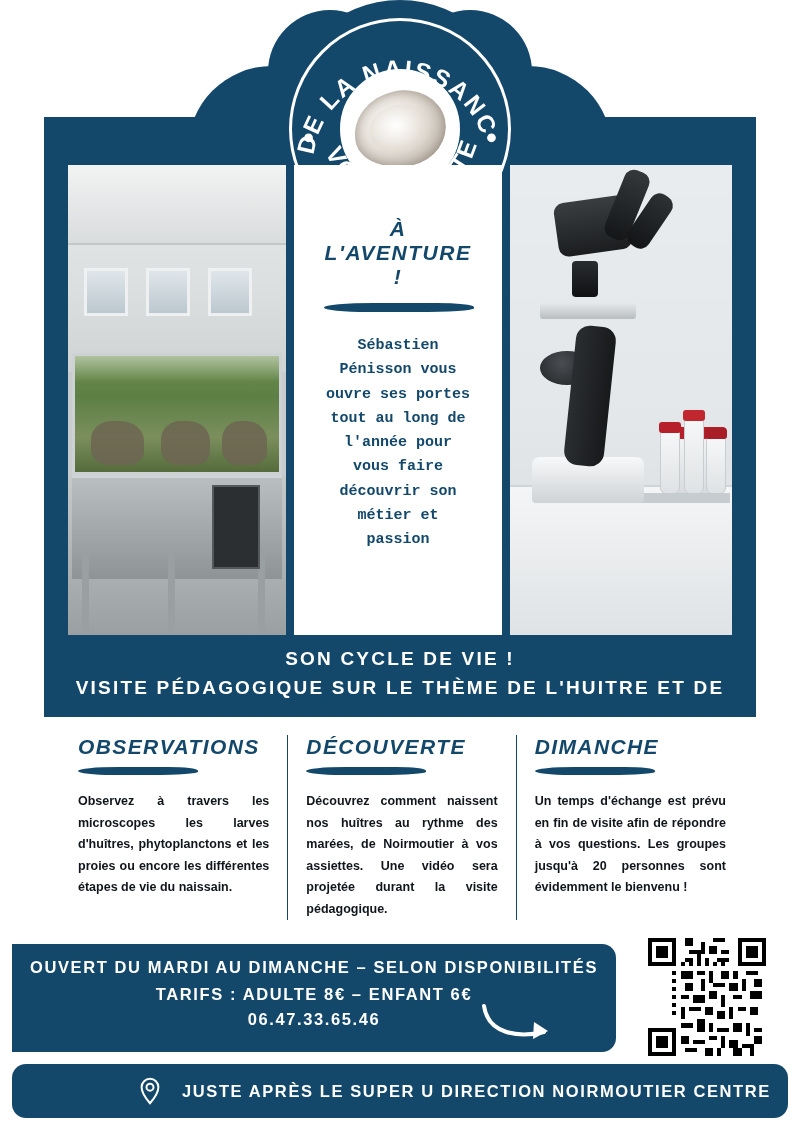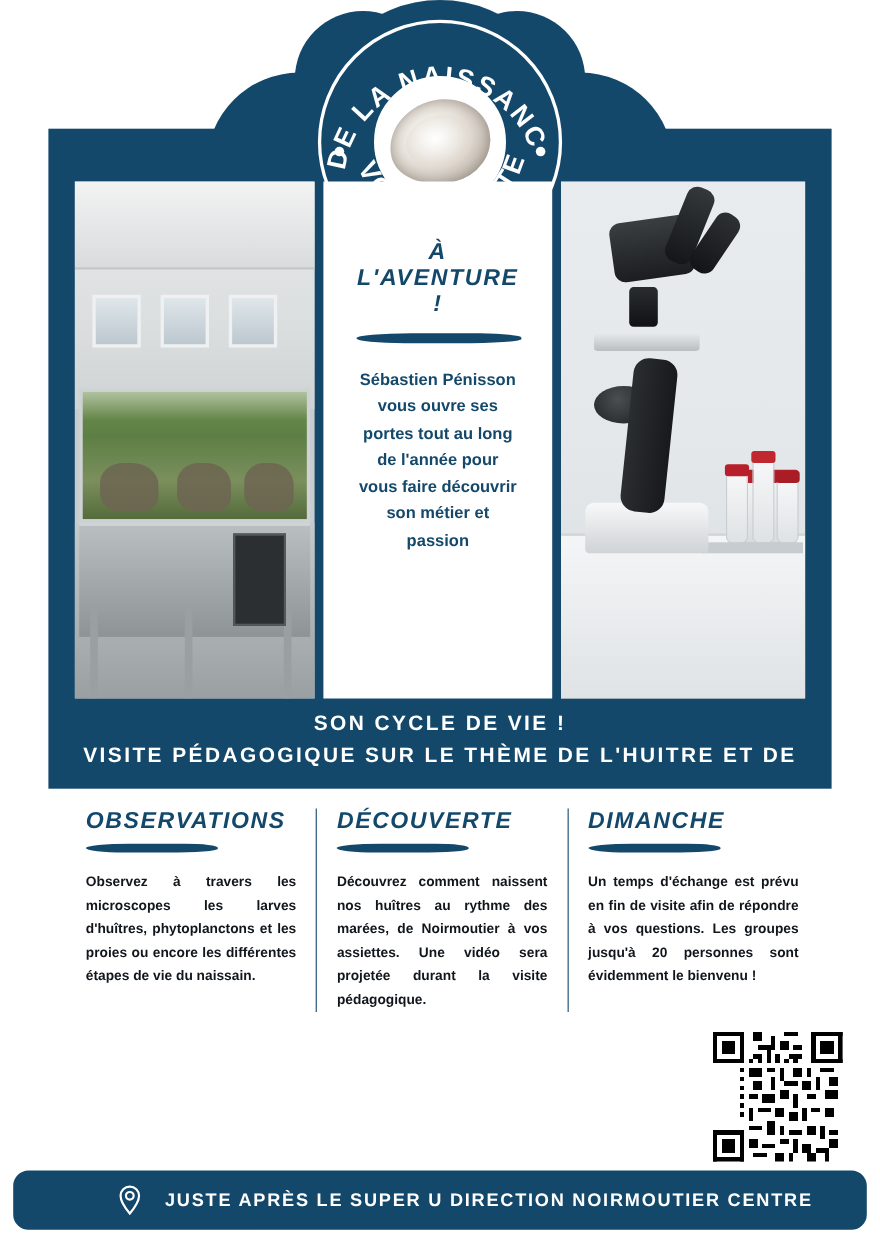--- a/index.html
+++ b/index.html
@@ -295,20 +295,21 @@
     width: 150px; height: 9px;
     margin: 14px auto 22px;
     background: #13486b;
     border-radius: 40% 30% 45% 35% / 60% 55% 50% 60%;
   }
   .card-body {
     font-size: 15px;
     font-weight: bold;
     line-height: 1.62;
     color: #13486b;
+    font-family: Liberation Mono, monospace;
   }
 
   
   .banner {
     position: absolute;
     left: 60px; top: 645px;
     width: 680px;
     text-align: center;
     color: #ffffff;
     font-size: 19px;
@@ -393,20 +394,21 @@
   .address-bar {
     position: absolute;
     left: 12px; top: 1064px;
     width: 776px; height: 54px;
     background: #13486b;
     border-radius: 14px;
     color: #ffffff;
     display: flex;
     align-items: center;
     z-index: 2;
+    padding-left: 32px;
   }
   .pin {
     margin-left: 92px;
     width: 28px; height: 28px;
     flex: 0 0 auto;
   }
   .address-text {
     margin-left: 18px;
     font-size: 16.5px;
     font-weight: bold;
@@ -527,20 +529,31 @@
       <div class="brush-sm"></div>
       <p>Découvrez comment naissent nos huîtres au rythme des marées, de Noirmoutier à vos assiettes. Une vidéo sera projetée durant la visite pédagogique.</p>
     </div>
     <div class="col">
       <h3>DIMANCHE</h3>
       <div class="brush-sm"></div>
       <p>Un temps d'échange est prévu en fin de visite afin de répondre à vos questions. Les groupes jusqu'à 20 personnes sont évidemment le bienvenu !</p>
     </div>
   </div>
 
+  <div class="info-band">
+    <div class="info-lines">
+      <div class="l1">OUVERT DU MARDI AU DIMANCHE – SELON DISPONIBILITÉS</div>
+      <div class="l2">TARIFS : ADULTE 8€ – ENFANT 6€</div>
+      <div class="l3">06.47.33.65.46</div>
+    </div>
+    <svg class="arrow-curve" viewBox="0 0 80 44">
+      <path d="M6 6 C 10 34, 40 38, 66 32" stroke="#ffffff" stroke-width="4" fill="none" stroke-linecap="round"></path>
+      <path d="M56 22 L70 31 L55 39 Z" fill="#ffffff"></path>
+    </svg>
+  </div>
 
   <div class="qr">
     <svg width="118" height="118" viewBox="0 0 29 29" shape-rendering="crispEdges">
       <rect width="29" height="29" fill="#ffffff"></rect>
       <g fill="#000000">
 
         <rect x="0" y="0" width="7" height="1"></rect>
           <rect x="0" y="6" width="7" height="1"></rect>
         <rect x="0" y="0" width="1" height="7"></rect>
           <rect x="6" y="0" width="1" height="7"></rect>

